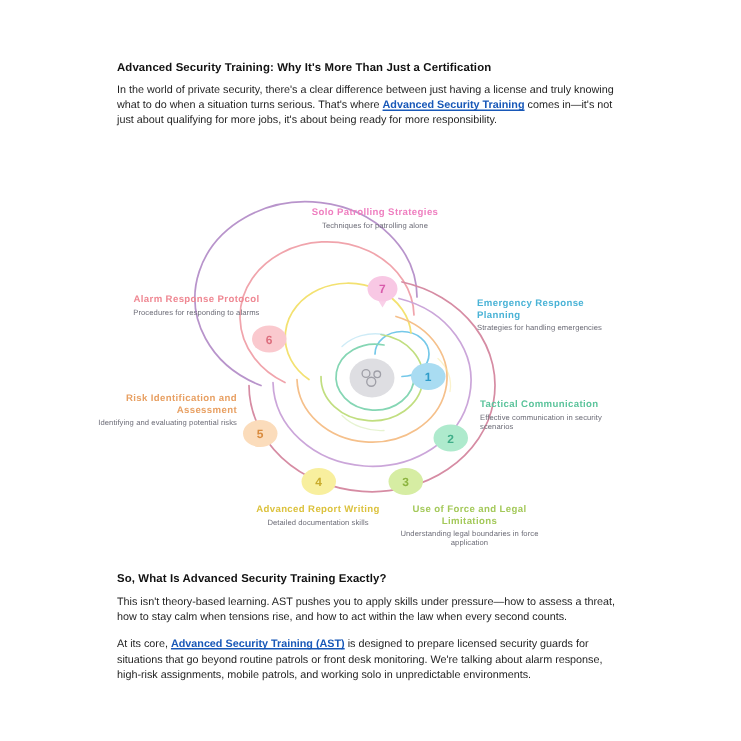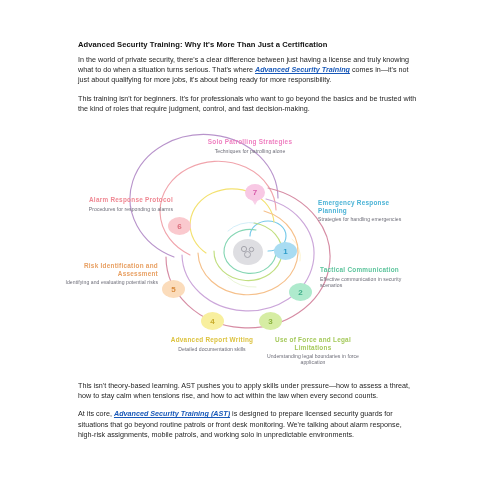--- a/index.html
+++ b/index.html
@@ -41,21 +41,20 @@
     line-height: 10.2px;
     margin: 0 0 8px 0;
     color: #1f1f1f;
     text-align: left;
   }
   p.body-text:last-child { margin-bottom: 0; }
   a.inline-link {
     color: #1858b8;
     text-decoration: underline;
     font-weight: bold;
-    font-style: italic;
   }
 
   
   .infographic {
     position: absolute;
     left: 78px;
     top: 113px;
     width: 340px;
     height: 262px;
   }
@@ -149,21 +148,20 @@
 </head>
 <body>
 
 <div class="page">
 
   <div class="article" style="top:40px;">
     <h2 class="section-heading">Advanced Security Training: Why It's More Than Just a Certification</h2>
     <p class="body-text">
       <span>In the world of private security, there's a clear difference between just having a license and truly knowing what to do when a situation turns serious. That's where </span><a class="inline-link" href="#">Advanced Security Training</a><span> comes in—it's not just about qualifying for more jobs, it's about being ready for more responsibility.</span>
     </p>
-    <p class="body-text">This training isn't for beginners. It's for professionals who want to go beyond the basics and be trusted with the kind of roles that require judgment, control, and fast decision-making.</p>
   </div>
 
   <div class="infographic">
 
     <div class="spiral-wrap">
 
       <svg class="spiral-svg" width="340" height="248" viewBox="0 0 340 248">
         <defs></defs>
         <g fill="none" stroke-linecap="round" stroke-width="1.15" opacity="0.95">
 
@@ -246,19 +244,20 @@
       </div>
       <div class="lbl right" style="left:240px; top:72px;">
         <div class="lbl-title" style="color:#4ab3d6;">Emergency Response Planning</div>
         <div class="lbl-desc">Strategies for handling emergencies</div>
       </div>
 
     </div>
   </div>
 
   <div class="article" style="top:381px;">
+    <h2 class="section-heading">So, What Is Advanced Security Training Exactly?</h2>
     <p class="body-text">This isn't theory-based learning. AST pushes you to apply skills under pressure—how to assess a threat, how to stay calm when tensions rise, and how to act within the law when every second counts.</p>
     <p class="body-text">
       <span>At its core, </span><a class="inline-link" href="#">Advanced Security Training (AST)</a><span> is designed to prepare licensed security guards for situations that go beyond routine patrols or front desk monitoring. We're talking about alarm response, high-risk assignments, mobile patrols, and working solo in unpredictable environments.</span>
     </p>
   </div>
 
 </div>
 
 </body></html>

